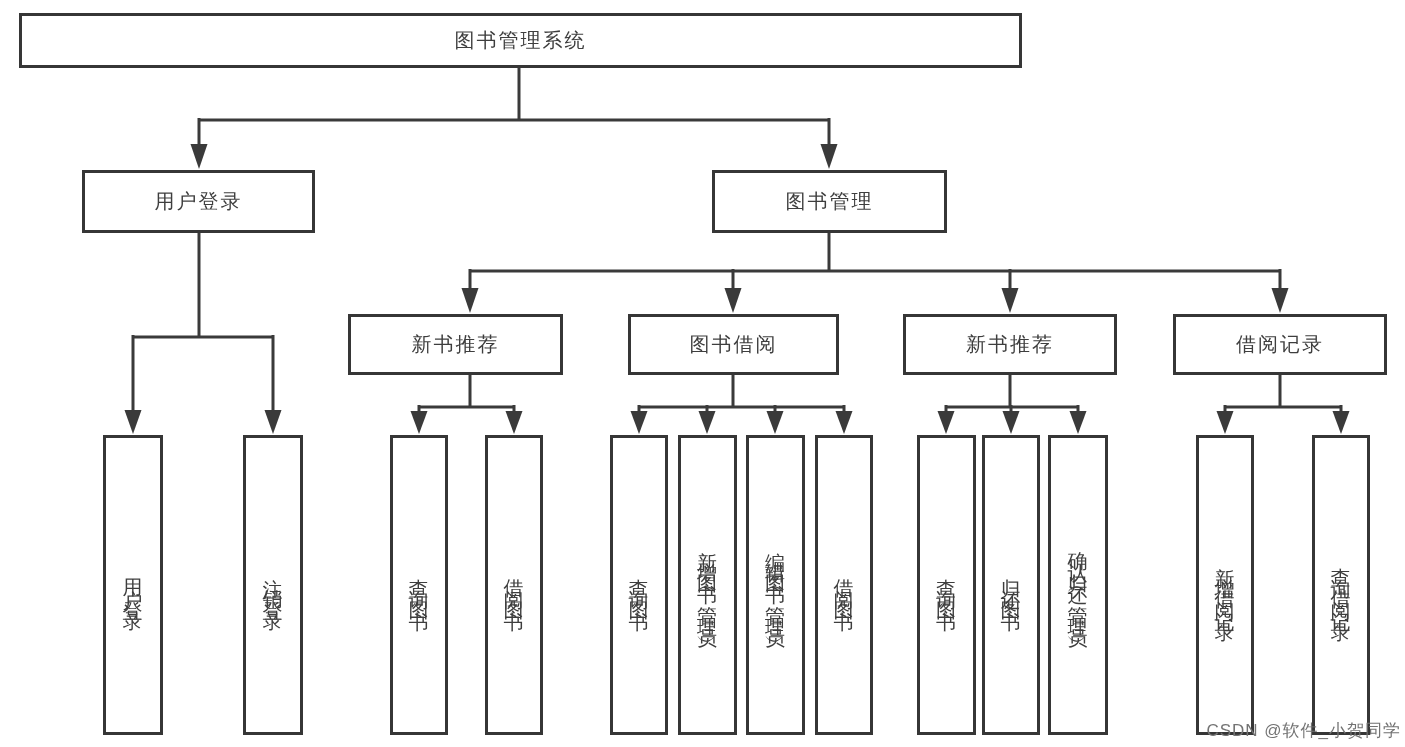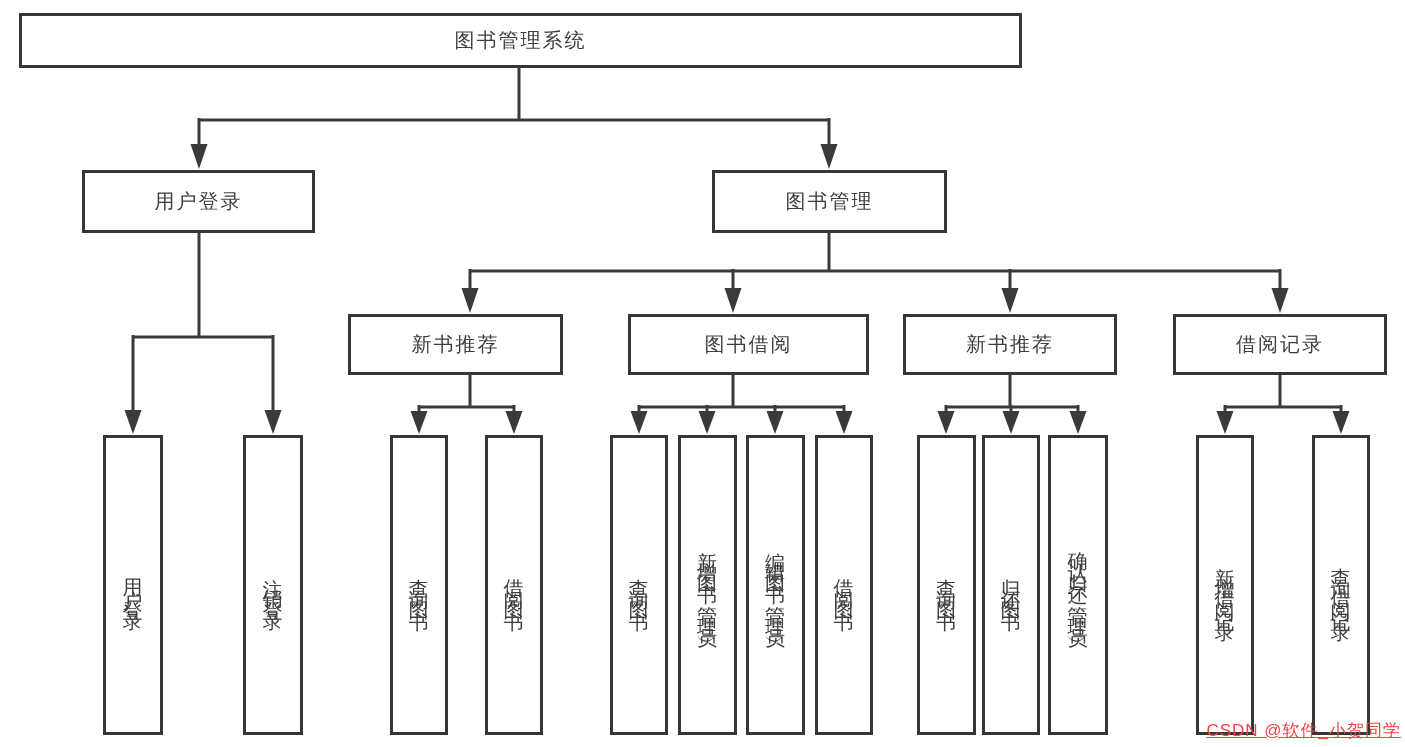--- a/index.html
+++ b/index.html
@@ -53,25 +53,24 @@
     font-size: 20px;
     line-height: 1;
     letter-spacing: 11px;
     white-space: nowrap;
   }
   .watermark {
     position: absolute;
     top: 719px;
     right: 4px;
     font-size: 17px;
-    color: #ef4444;
+    color: #737373;
     letter-spacing: 1px;
     white-space: nowrap;
     pointer-events: none;
-    text-decoration: underline;
   }
 </style>
 </head>
 <body>
 
 <div class="stage">
 
   <svg class="wires" viewBox="0 0 1405 747" xmlns="http://www.w3.org/2000/svg">
 
     <path d="M519 67 V120 M199 120 H829 M199 118 V146 M829 118 V146"></path>
@@ -115,21 +114,21 @@
   <div class="node hbox" style="left:82px; top:170px; width:233px; height:63px;">
     <span>用户登录</span>
   </div>
   <div class="node hbox" style="left:712px; top:170px; width:235px; height:63px;">
     <span>图书管理</span>
   </div>
 
   <div class="node hbox" style="left:348px; top:314px; width:215px; height:61px;">
     <span>新书推荐</span>
   </div>
-  <div class="node hbox" style="left:628px; top:314px; width:241px; height:61px;text-align:right;">
+  <div class="node hbox" style="left:628px; top:314px; width:211px; height:61px;text-align:right;">
     <span>图书借阅</span>
   </div>
   <div class="node hbox" style="left:903px; top:314px; width:214px; height:61px;">
     <span>新书推荐</span>
   </div>
   <div class="node hbox" style="left:1173px; top:314px; width:214px; height:61px;">
     <span>借阅记录</span>
   </div>
 
   <div class="node vbox" style="left:103px; width:60px;">

